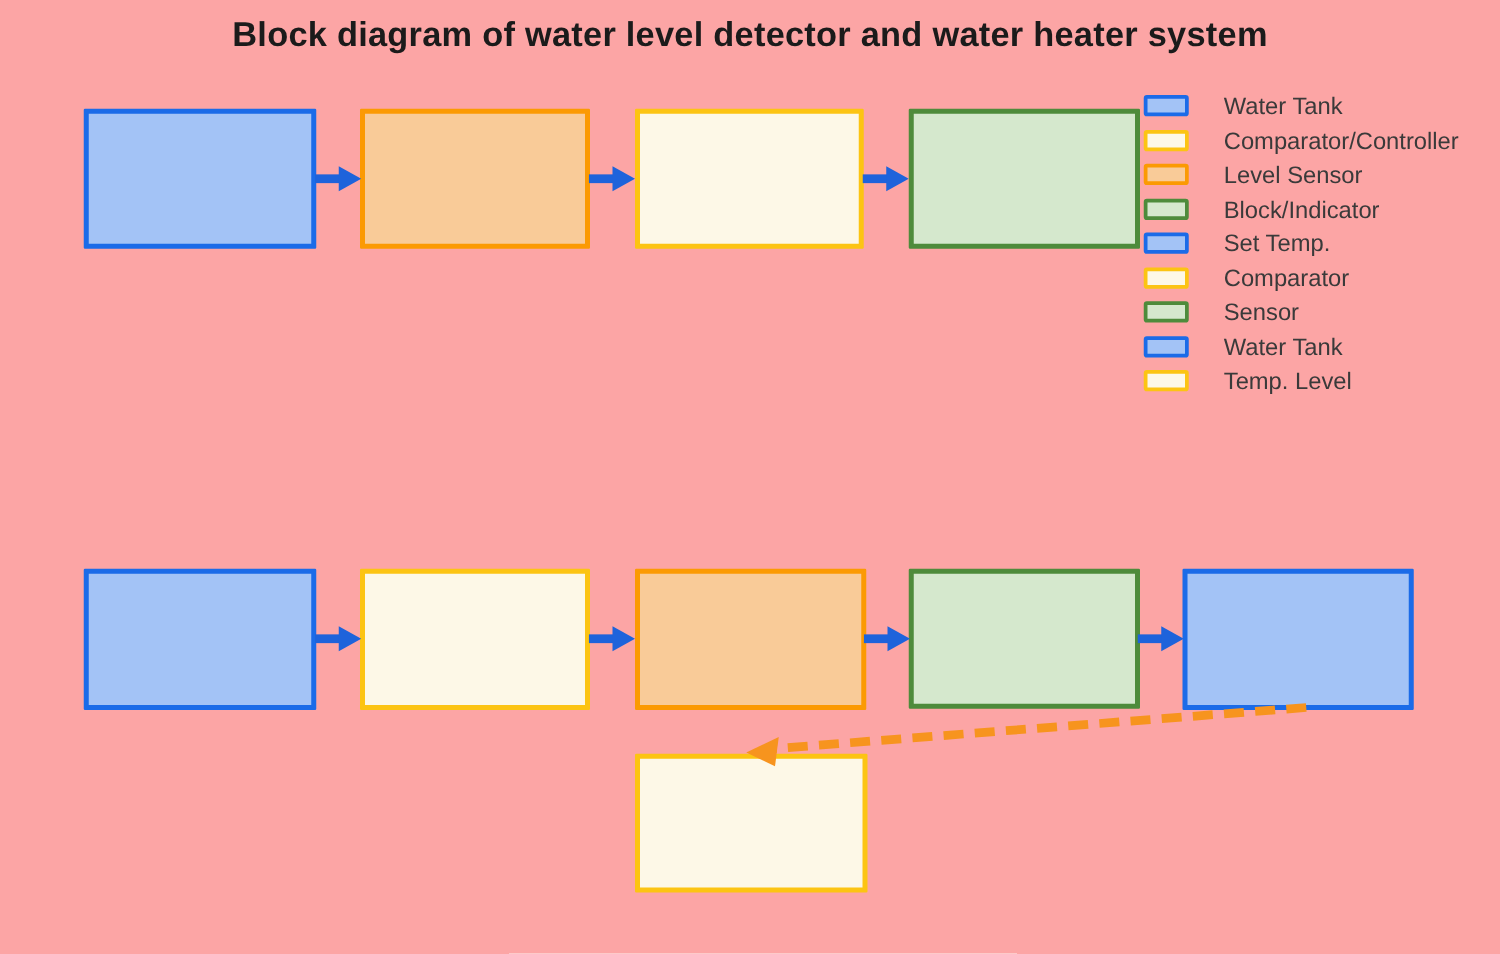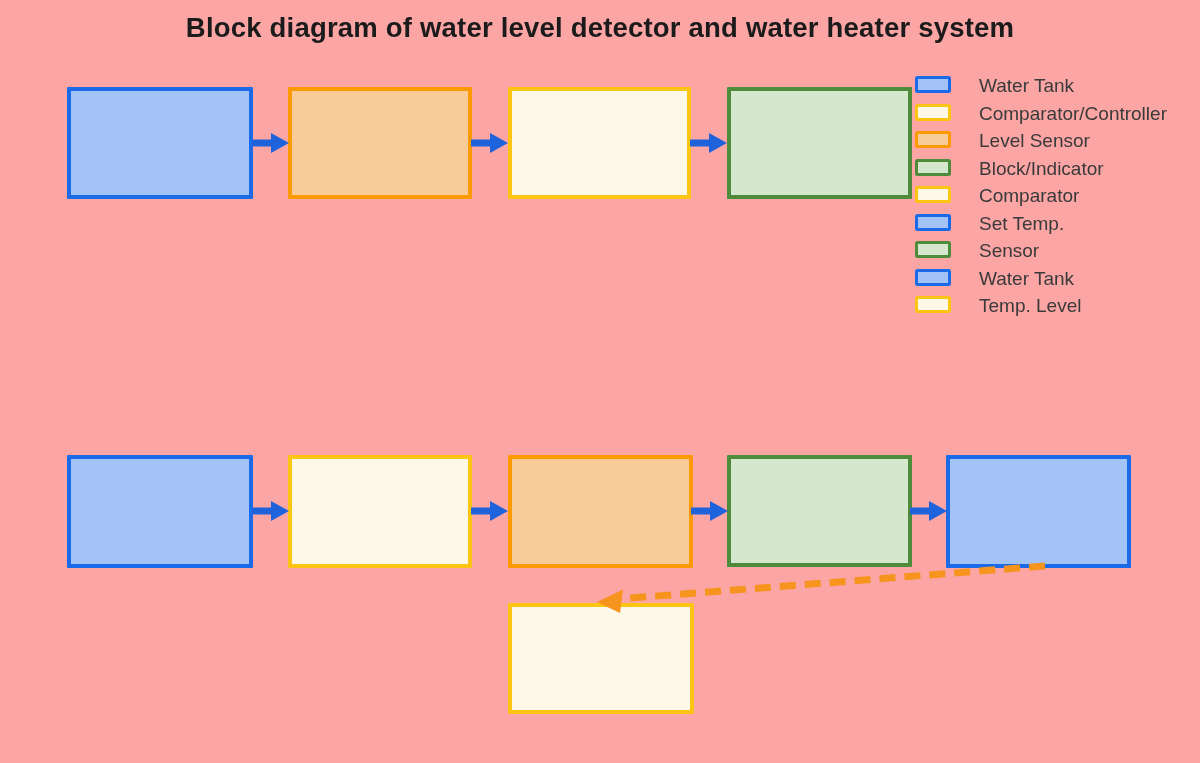--- a/index.html
+++ b/index.html
@@ -120,26 +120,26 @@
     </div>
     <div class="legend-item">
       <span class="swatch sw-orange"></span>
       <span class="legend-label">Level Sensor</span>
     </div>
     <div class="legend-item">
       <span class="swatch sw-green"></span>
       <span class="legend-label">Block/Indicator</span>
     </div>
     <div class="legend-item">
+      <span class="swatch sw-blue"></span>
+      <span class="legend-label">Set Temp.</span>
+    </div>
+    <div class="legend-item">
       <span class="swatch sw-cream"></span>
       <span class="legend-label">Comparator</span>
-    </div>
-    <div class="legend-item">
-      <span class="swatch sw-blue"></span>
-      <span class="legend-label">Set Temp.</span>
     </div>
     <div class="legend-item">
       <span class="swatch sw-green"></span>
       <span class="legend-label">Sensor</span>
     </div>
     <div class="legend-item">
       <span class="swatch sw-blue"></span>
       <span class="legend-label">Water Tank</span>
     </div>
     <div class="legend-item">

